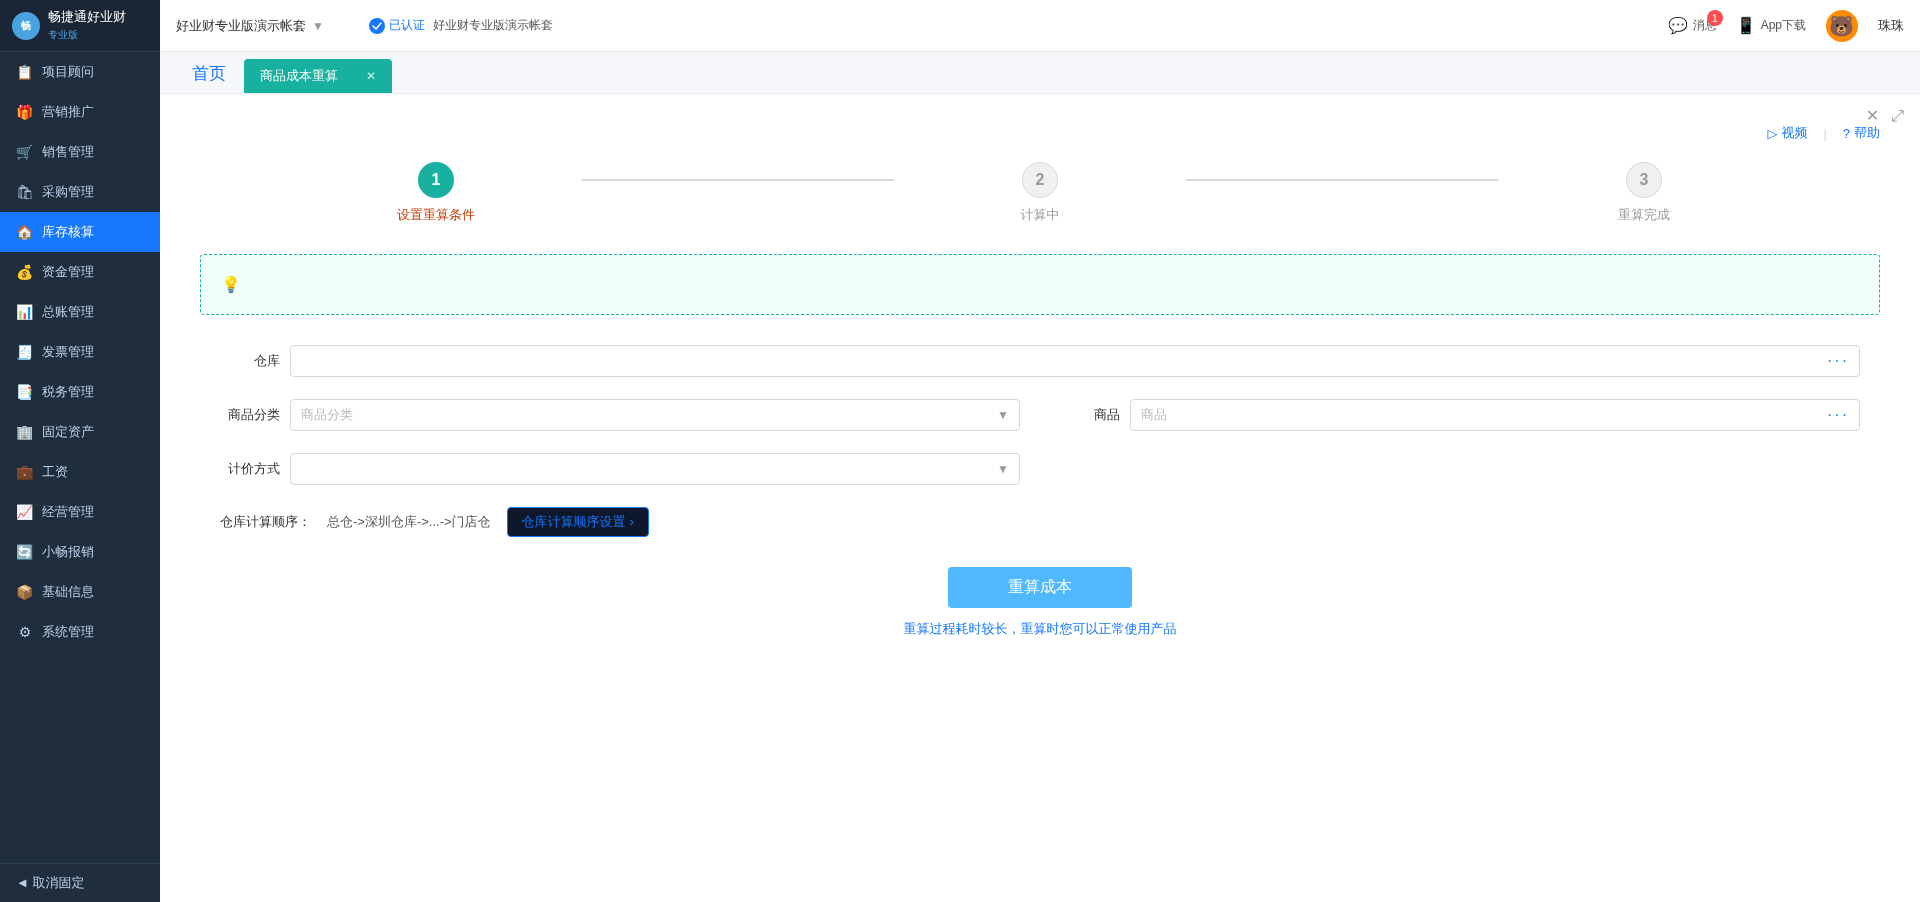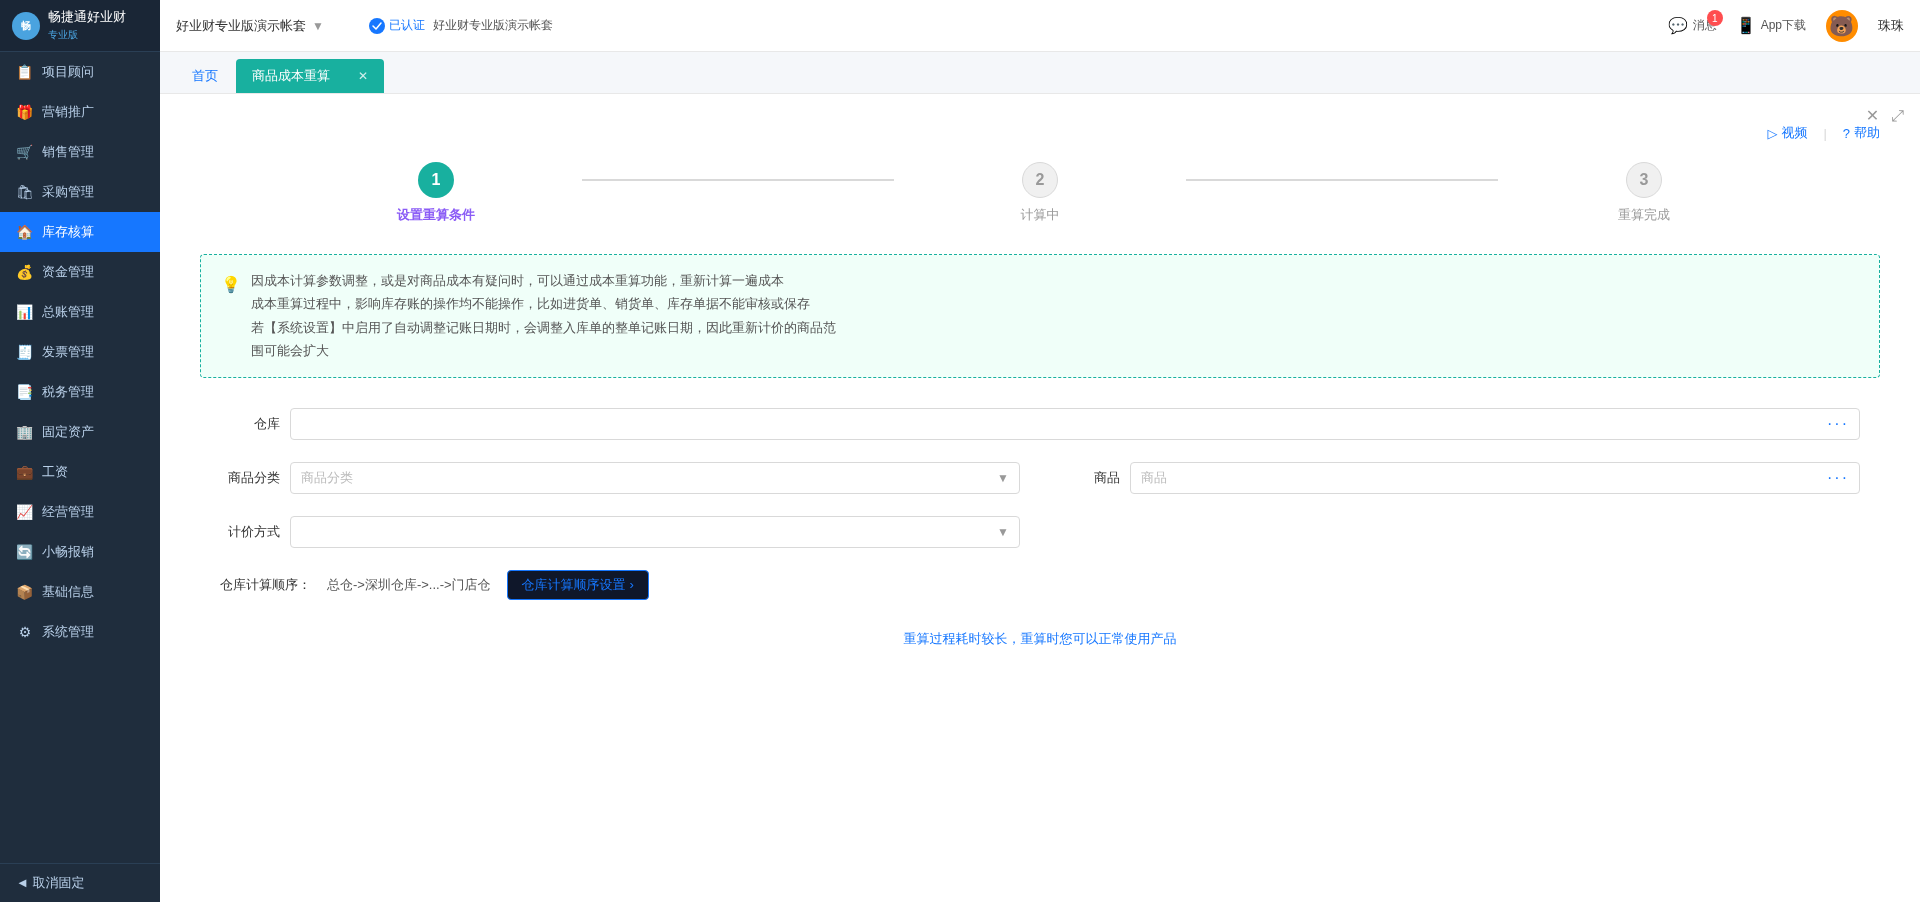--- a/index.html
+++ b/index.html
@@ -161,21 +161,21 @@
       cursor: pointer;
       color: #555;
       border-radius: 4px 4px 0 0;
       margin-right: 2px;
     }
     .tab.active {
       background: #18b09f;
       color: #fff;
       font-weight: 500;
     }
-    .tab-home { color: #1677ff; font-size: 13px; }
+    .tab-home { color: #1677ff; font-size: 17px; }
     .tab-close {
       margin-left: 6px;
       font-size: 12px;
       color: #fff;
       opacity: 0.8;
     }
 
     
     .page-content {
       flex: 1;
@@ -233,21 +233,21 @@
       border-radius: 50%;
       display: flex; align-items: center; justify-content: center;
       font-size: 16px;
       font-weight: bold;
       margin-bottom: 8px;
       z-index: 1;
     }
     .step-circle.active { background: #18b09f; color: #fff; }
     .step-circle.inactive { background: #f0f0f0; color: #999; border: 1px solid #d9d9d9; }
     .step-label { font-size: 13px; color: #333; text-align: center; }
-    .step-label.active { color: #8b5cf6; font-weight: 700; }
+    .step-label.active { color: #c2410c; font-weight: 400; }
     .step-label.inactive { color: #999; }
     .step-line {
       flex: 1;
       height: 2px;
       background: #d9d9d9;
       margin-top: 17px;
       margin-left: -10px;
       margin-right: -10px;
     }
 
@@ -511,26 +511,20 @@
       <div class="step">
         <div class="step-circle inactive">
           <span>3</span>
         </div>
         <div class="step-label inactive">重算完成</div>
       </div>
     </div>
 
     <div class="info-box">
       <span class="info-icon">💡</span>
-      <div>
-        <div>因成本计算参数调整，或是对商品成本有疑问时，可以通过成本重算功能，重新计算一遍成本</div>
-        <div>成本重算过程中，影响库存账的操作均不能操作，比如进货单、销货单、库存单据不能审核或保存</div>
-        <div>若【系统设置】中启用了自动调整记账日期时，会调整入库单的整单记账日期，因此重新计价的商品范</div>
-        <div>围可能会扩大</div>
-      </div>
     </div>
 
     <div class="form-section">
 
       <div class="form-row">
         <div class="form-field">
           <span class="form-label">仓库</span>
           <div class="form-input-with-icon">
             <span class="form-placeholder"></span>
             <span class="form-input-dots">···</span>
@@ -570,16 +564,19 @@
         <span class="warehouse-order-label">仓库计算顺序：</span>
         <span class="warehouse-order-value">总仓-&gt;深圳仓库-&gt;...-&gt;门店仓</span>
         <button class="warehouse-order-btn">
           <span>仓库计算顺序设置</span>
           <span>›</span>
         </button>
       </div>
     </div>
 
     <div class="recalc-section">
+      <button class="recalc-btn">
+        <span>重算成本</span>
+      </button>
       <span class="recalc-hint">重算过程耗时较长，重算时您可以正常使用产品</span>
     </div>
   </div>
 </div>
 
 </body></html>

